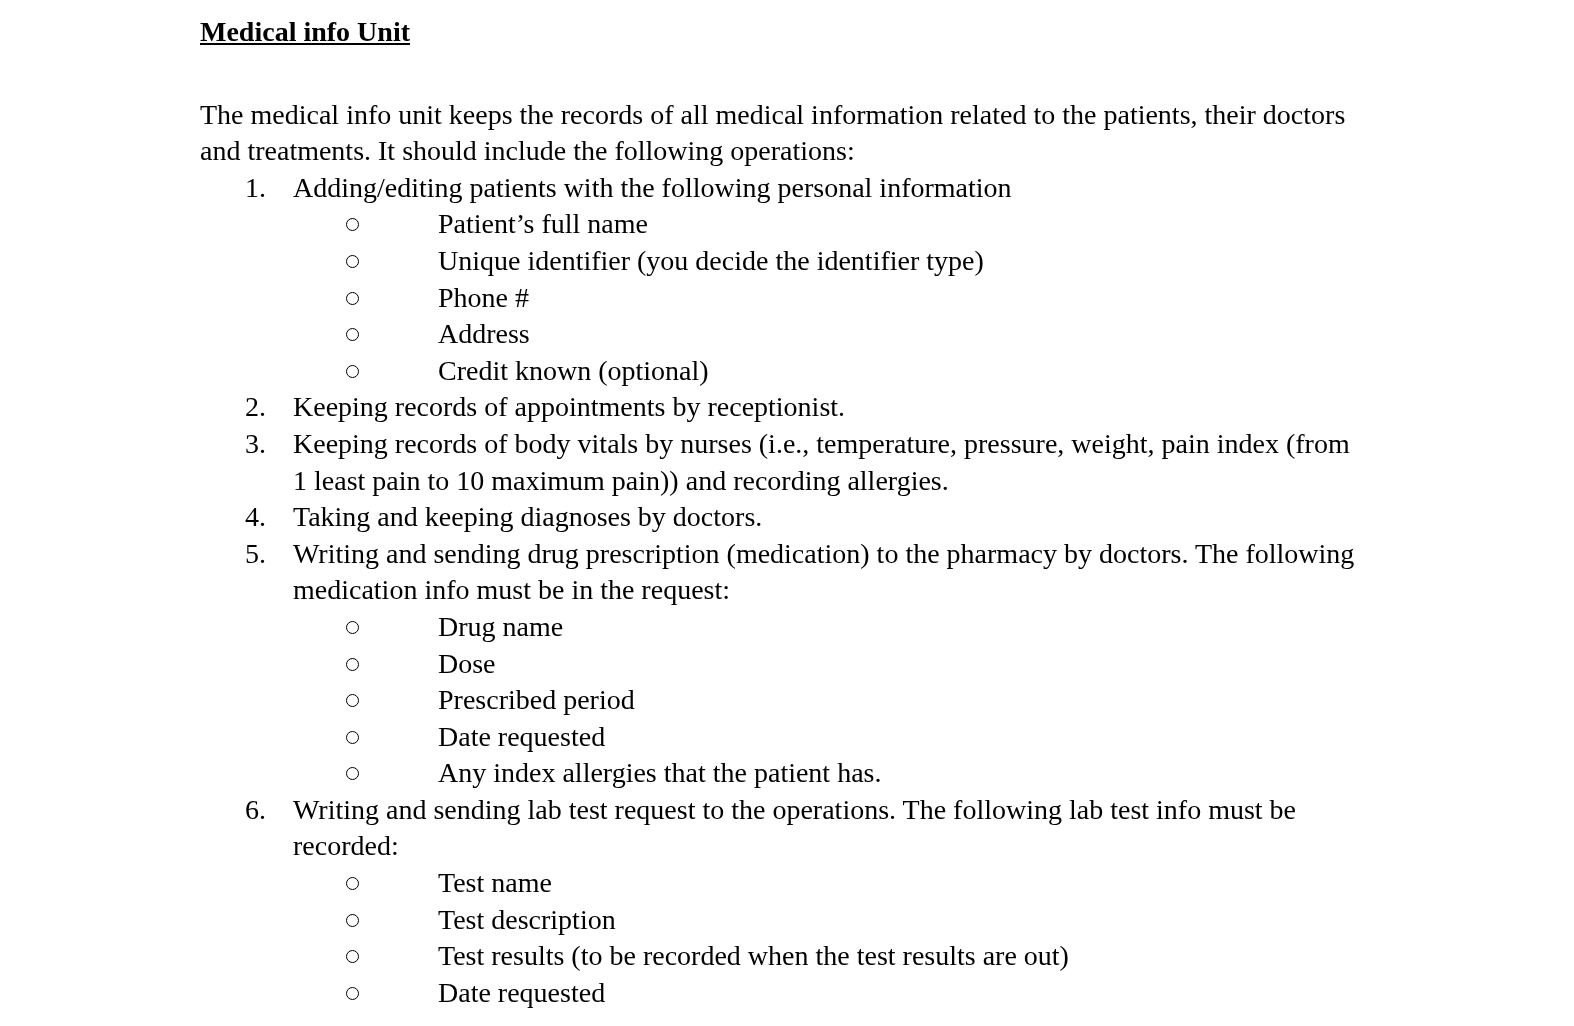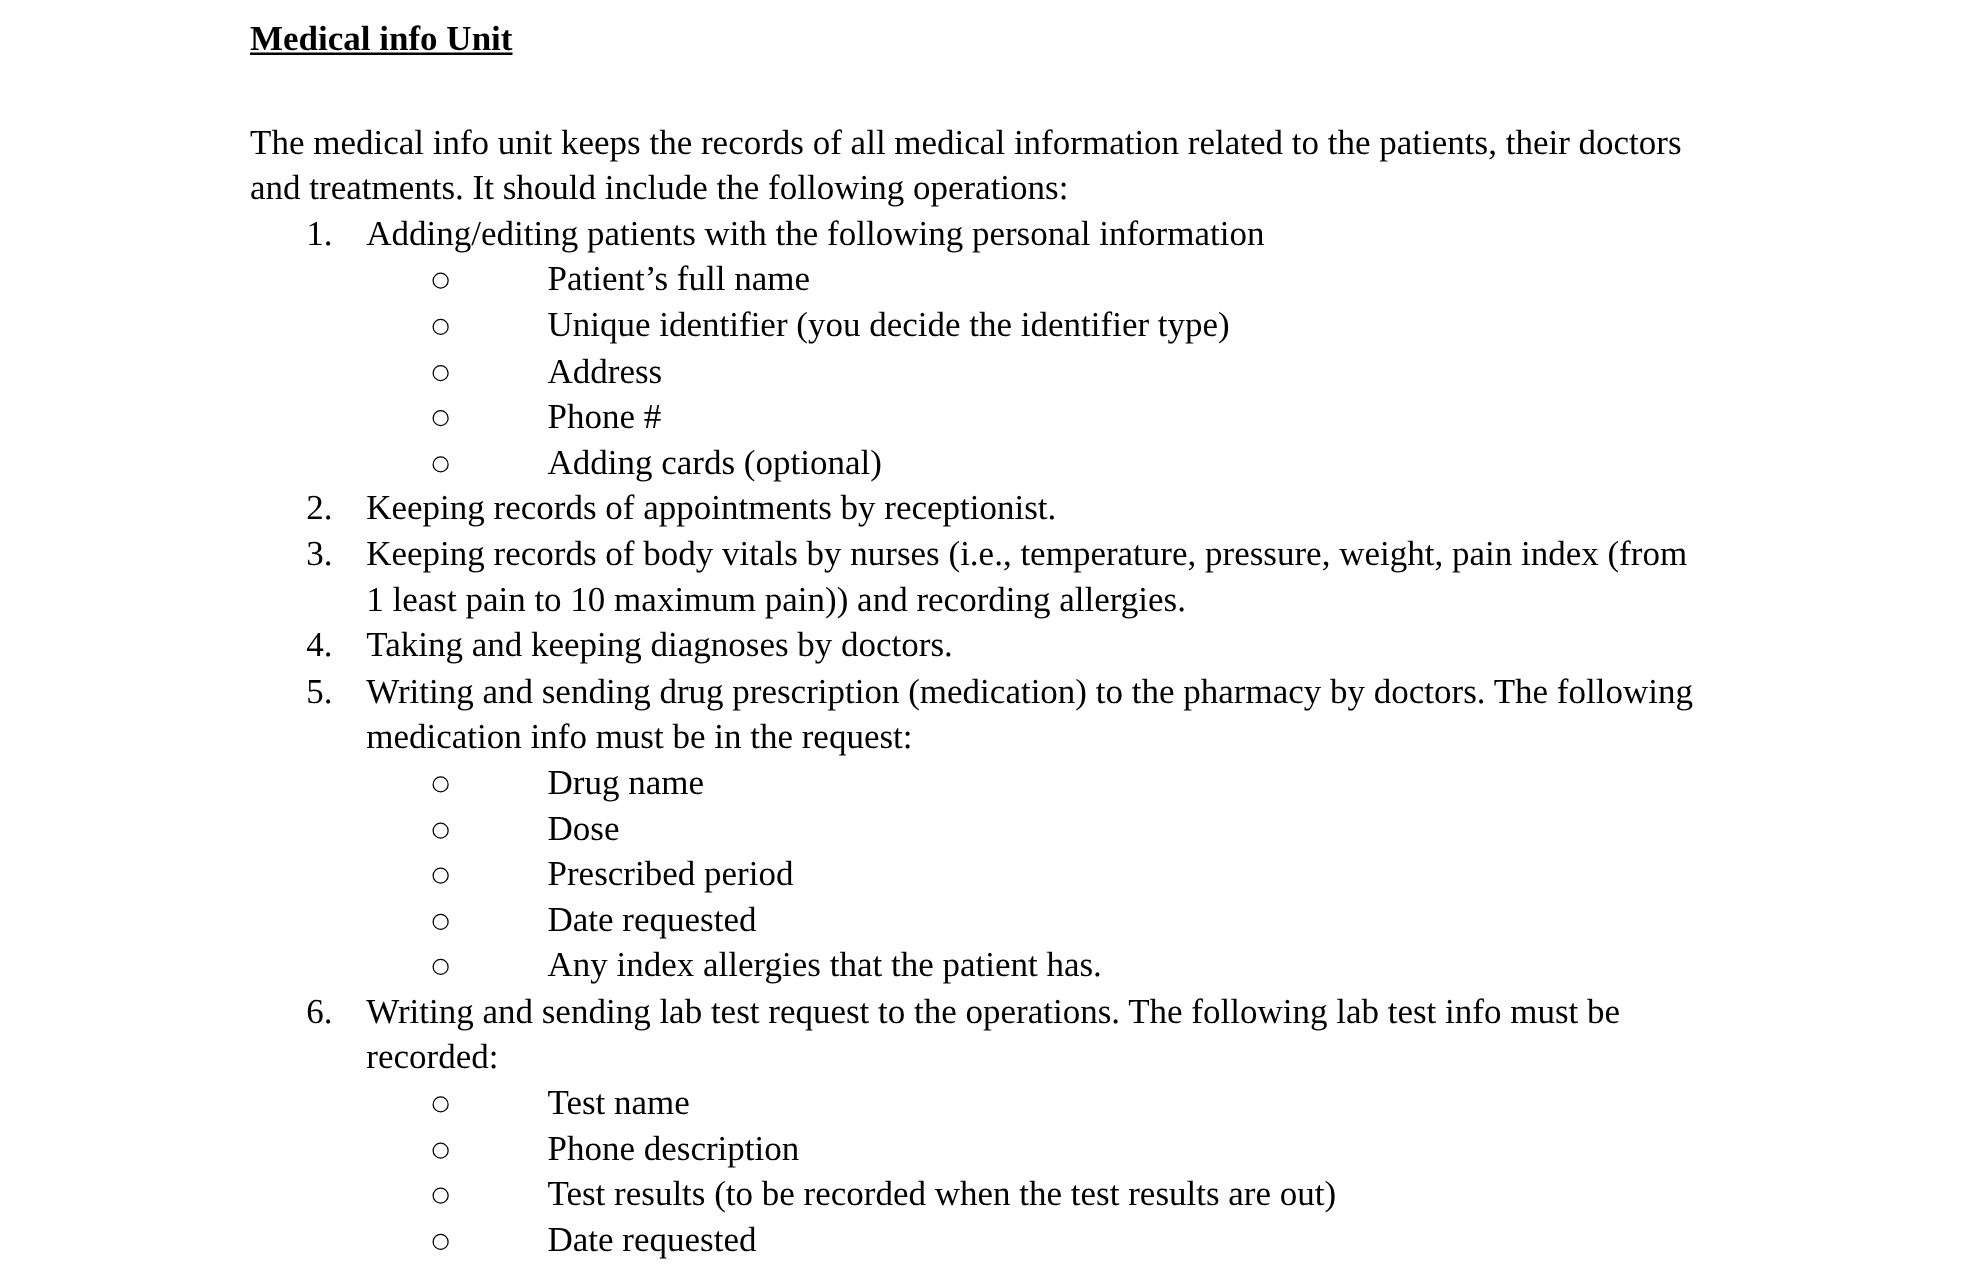--- a/index.html
+++ b/index.html
@@ -81,29 +81,29 @@
       <div class="subitem">
         <span class="bullet"></span>
         <div class="subtext">Patient’s full name</div>
       </div>
       <div class="subitem">
         <span class="bullet"></span>
         <div class="subtext">Unique identifier (you decide the identifier type)</div>
       </div>
       <div class="subitem">
         <span class="bullet"></span>
+        <div class="subtext">Phone #</div>
+      </div>
+      <div class="subitem">
+        <span class="bullet"></span>
         <div class="subtext">Address</div>
       </div>
       <div class="subitem">
         <span class="bullet"></span>
-        <div class="subtext">Phone #</div>
-      </div>
-      <div class="subitem">
-        <span class="bullet"></span>
-        <div class="subtext">Adding cards (optional)</div>
+        <div class="subtext">Credit known (optional)</div>
       </div>
       <div class="oitem">
         <span class="num">2.</span>
         <div class="itext">Keeping records of appointments by receptionist.</div>
       </div>
       <div class="oitem">
         <span class="num">3.</span>
         <div class="itext">Keeping records of body vitals by nurses (i.e., temperature, pressure, weight, pain index (from 1 least pain to 10 maximum pain)) and recording allergies.</div>
       </div>
       <div class="oitem">
@@ -137,21 +137,21 @@
       <div class="oitem">
         <span class="num">6.</span>
         <div class="itext">Writing and sending lab test request to the operations. The following lab test info must be recorded:</div>
       </div>
       <div class="subitem">
         <span class="bullet"></span>
         <div class="subtext">Test name</div>
       </div>
       <div class="subitem">
         <span class="bullet"></span>
-        <div class="subtext">Phone description</div>
+        <div class="subtext">Test description</div>
       </div>
       <div class="subitem">
         <span class="bullet"></span>
         <div class="subtext">Test results (to be recorded when the test results are out)</div>
       </div>
       <div class="subitem">
         <span class="bullet"></span>
         <div class="subtext">Date requested</div>
       </div>
     </div>

